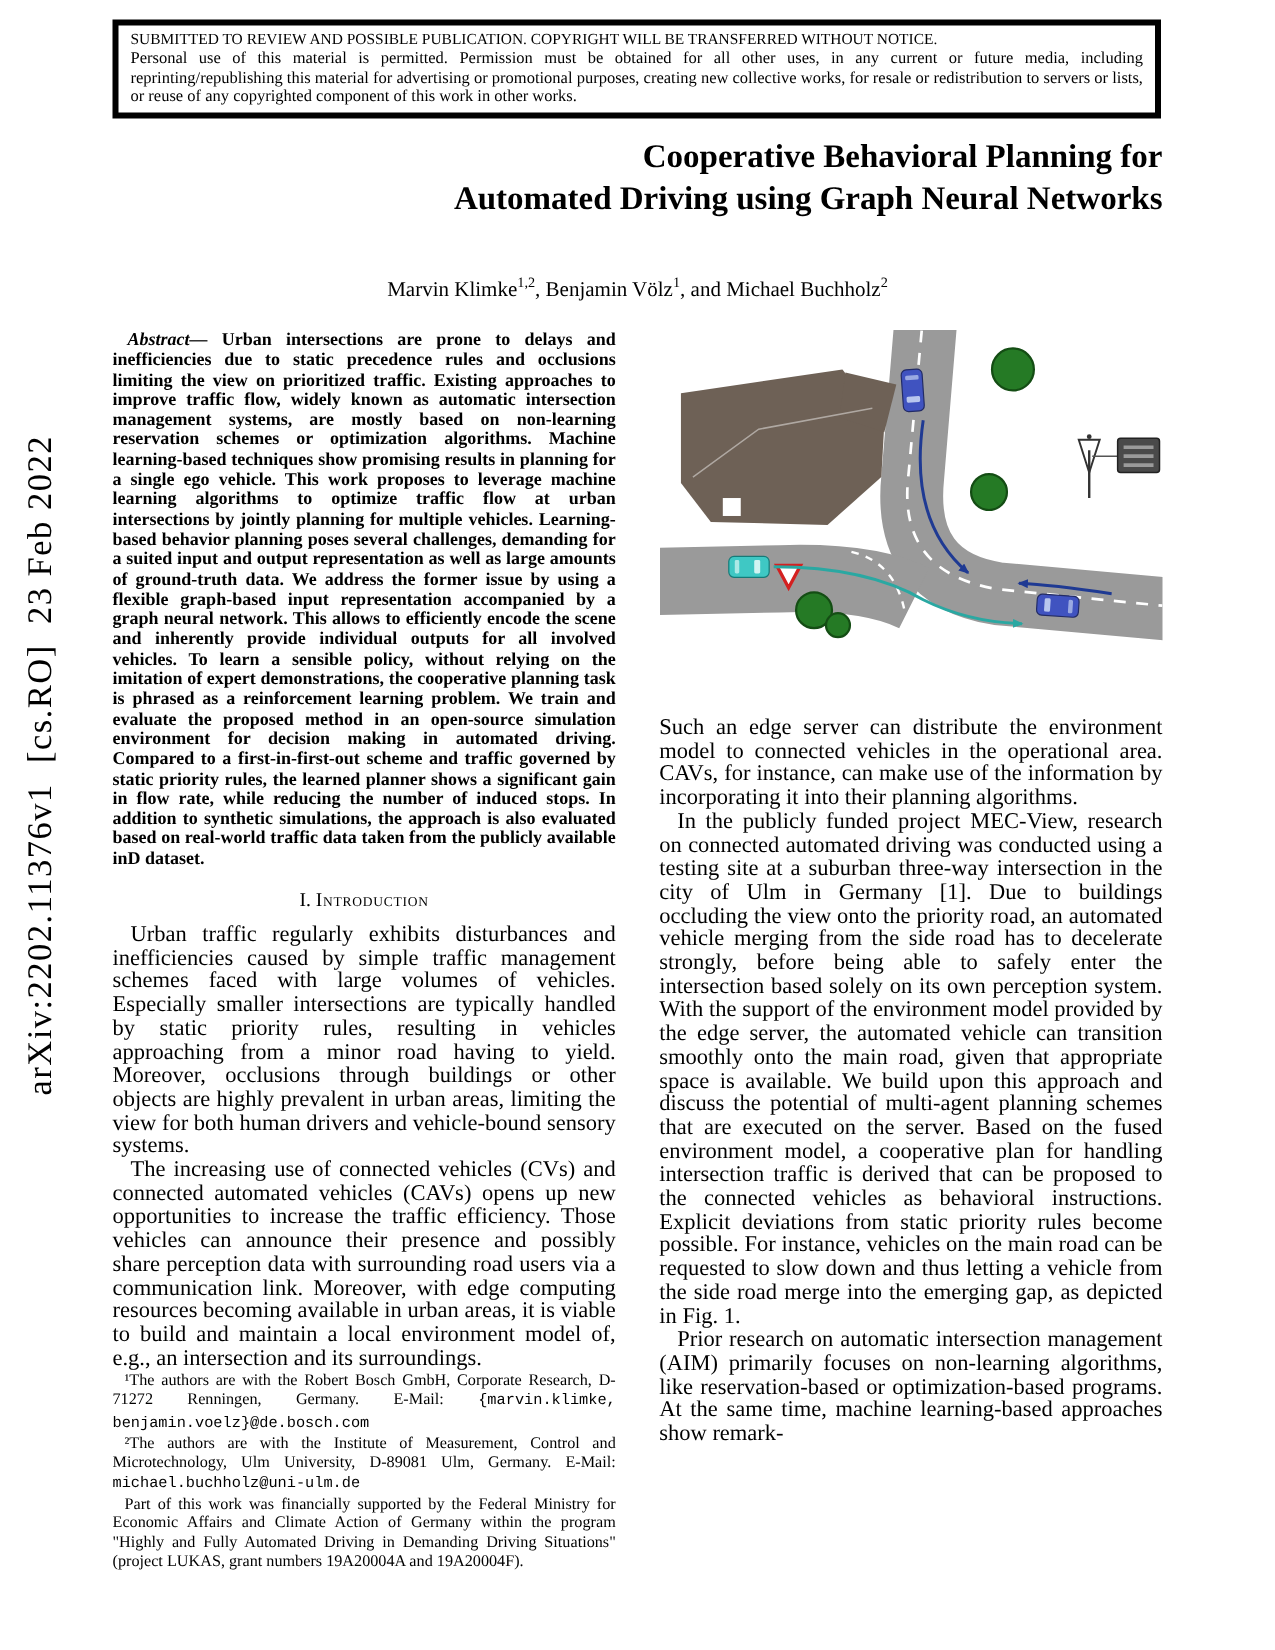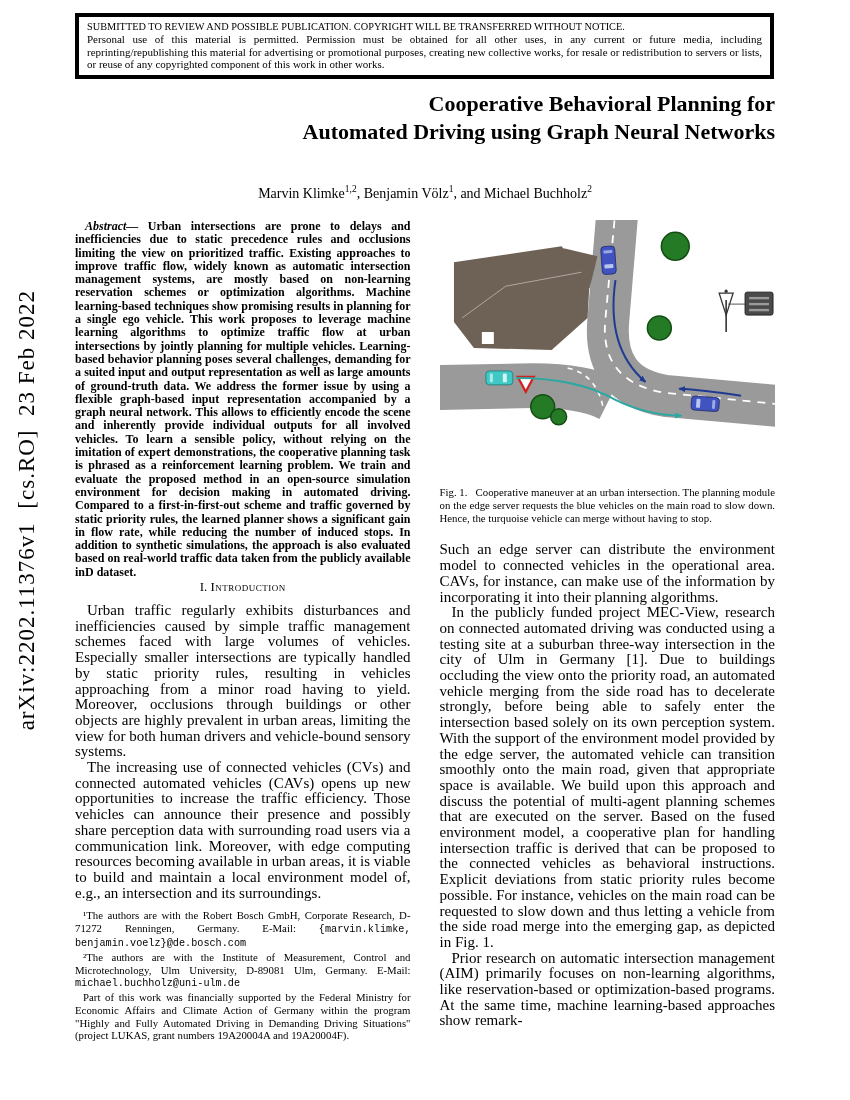--- a/index.html
+++ b/index.html
@@ -40,21 +40,21 @@
   }
   .col { width:335.5px; }
   .col-left { display:flex; flex-direction:column; height:822px; }
   .abstract {
     font-size:12px; font-weight:bold; line-height:13.3px;
     text-align:justify; text-indent:10px;
   }
   .abstract-label { font-style:italic; }
   .section-heading {
     text-align:center; font-weight:normal; font-size:13px;
-    margin-top:0; margin-bottom:8px;
+    margin-top:13px; margin-bottom:8px;
   }
   .sc { font-variant:small-caps; letter-spacing:0.5px; }
   .body-par { font-size:15px; line-height:15.7px; text-align:justify; }
   .indent { text-indent:12px; }
   .footnotes { margin-top:auto; font-size:10.8px; line-height:12.7px; text-align:justify; }
   .footnote { text-indent:8px; }
   .mono { font-family:"Liberation Mono", monospace; font-size:10.2px; }
   
   figure { margin:0 0 18px 0; }
   figure svg { display:block; }
@@ -153,21 +153,20 @@
             <circle cx="287" cy="71" r="1.6" fill="#333333"></circle>
           </g>
           <line x1="289" y1="84" x2="306" y2="84" stroke="#555555" stroke-width="1"></line>
           <g>
             <rect x="306" y="72" width="28" height="23" rx="2" stroke="#222222" stroke-width="1" fill="#4a4a4a"></rect>
             <line x1="310" y1="78" x2="330" y2="78" stroke="#9a9a9a" stroke-width="2.4"></line>
             <line x1="310" y1="84" x2="330" y2="84" stroke="#9a9a9a" stroke-width="2.4"></line>
             <line x1="310" y1="90" x2="330" y2="90" stroke="#9a9a9a" stroke-width="2.4"></line>
           </g>
         </svg>
-        <figcaption>Fig. 1.&nbsp;&nbsp;&nbsp;Cooperative maneuver at an urban intersection. The planning module on the edge server requests the blue vehicles on the main road to slow down. Hence, the turquoise vehicle can merge without having to stop.</figcaption>
       </figure>
 
       <p class="body-par">Such an edge server can distribute the environment model to connected vehicles in the operational area. CAVs, for instance, can make use of the information by incorporating it into their planning algorithms.</p>
       <p class="body-par indent">In the publicly funded project MEC-View, research on connected automated driving was conducted using a testing site at a suburban three-way intersection in the city of Ulm in Germany [1]. Due to buildings occluding the view onto the priority road, an automated vehicle merging from the side road has to decelerate strongly, before being able to safely enter the intersection based solely on its own perception system. With the support of the environment model provided by the edge server, the automated vehicle can transition smoothly onto the main road, given that appropriate space is available. We build upon this approach and discuss the potential of multi-agent planning schemes that are executed on the server. Based on the fused environment model, a cooperative plan for handling intersection traffic is derived that can be proposed to the connected vehicles as behavioral instructions. Explicit deviations from static priority rules become possible. For instance, vehicles on the main road can be requested to slow down and thus letting a vehicle from the side road merge into the emerging gap, as depicted in Fig. 1.</p>
       <p class="body-par indent">Prior research on automatic intersection management (AIM) primarily focuses on non-learning algorithms, like reservation-based or optimization-based programs. At the same time, machine learning-based approaches show remark-</p>
     </div>
 
   </div>
 </div>
 

